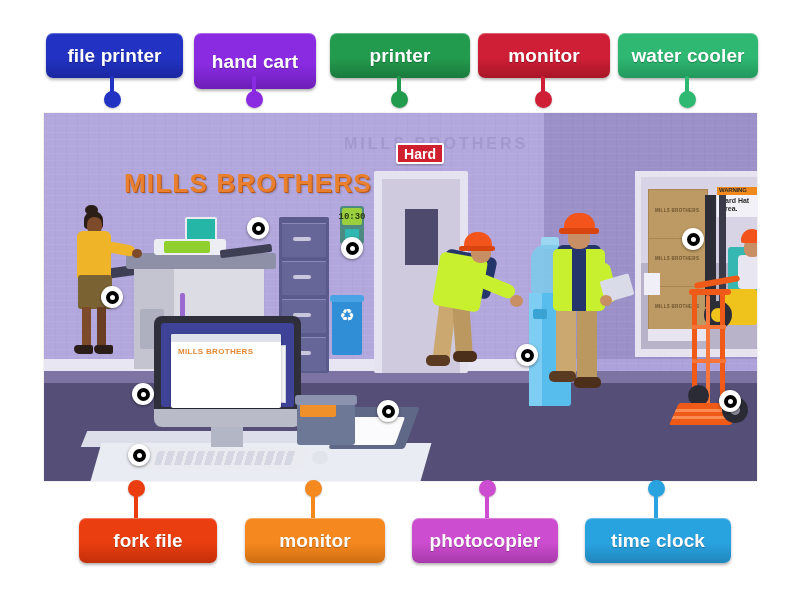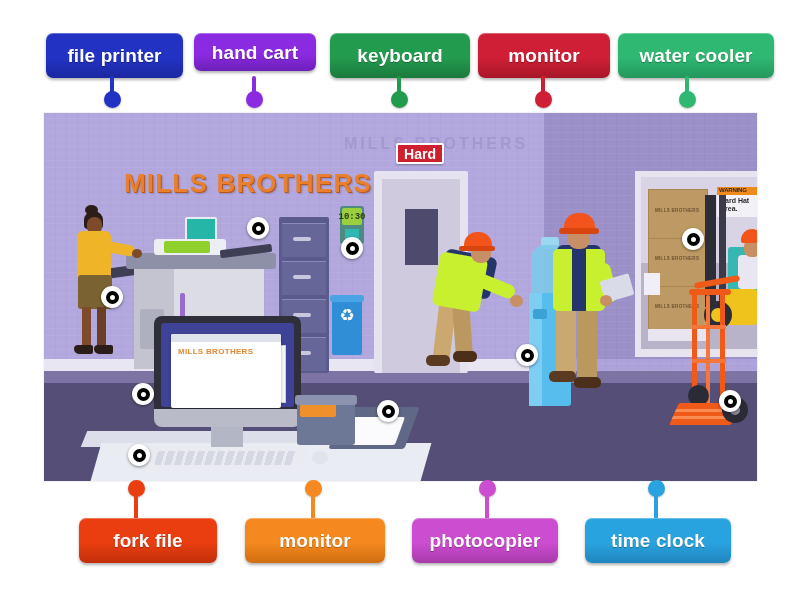--- a/index.html
+++ b/index.html
@@ -275,36 +275,36 @@
 <body>
 
 <div id="stage">
 
   <div id="top-labels">
       <div class="chip" style="left: 46px; top: 33px; width: 137px; height: 45px; background: linear-gradient(rgb(34, 51, 196) 0%, rgb(34, 51, 196) 55%, rgb(26, 39, 160) 100%);">
         <span class="chip-txt">file printer</span>
       </div>
       <div class="stem" style="left: 110px; top: 76px; height: 20px; background: rgb(34, 51, 196);"></div>
       <div class="knob" style="left: 103.5px; top: 91px; background: rgb(34, 51, 196);"></div>
-      <div class="chip" style="left: 194px; top: 33px; width: 122px; height: 38px; background: linear-gradient(rgb(138, 43, 226) 0%, rgb(138, 43, 226) 55%, rgb(109, 31, 184) 100%);">
+      <div class="chip" style="left: 194px; top: 33px; width: 122px; height: 56px; background: linear-gradient(rgb(138, 43, 226) 0%, rgb(138, 43, 226) 55%, rgb(109, 31, 184) 100%);">
         <span class="chip-txt">hand cart</span>
       </div>
       <div class="stem" style="left: 252px; top: 76px; height: 20px; background: rgb(138, 43, 226);"></div>
       <div class="knob" style="left: 245.5px; top: 91px; background: rgb(138, 43, 226);"></div>
       <div class="chip" style="left: 330px; top: 33px; width: 140px; height: 45px; background: linear-gradient(rgb(35, 155, 78) 0%, rgb(35, 155, 78) 55%, rgb(26, 122, 60) 100%);">
-        <span class="chip-txt">keyboard</span>
+        <span class="chip-txt">printer</span>
       </div>
       <div class="stem" style="left: 397px; top: 76px; height: 20px; background: rgb(35, 155, 78);"></div>
       <div class="knob" style="left: 390.5px; top: 91px; background: rgb(35, 155, 78);"></div>
       <div class="chip" style="left: 478px; top: 33px; width: 132px; height: 45px; background: linear-gradient(rgb(207, 31, 54) 0%, rgb(207, 31, 54) 55%, rgb(168, 22, 40) 100%);">
         <span class="chip-txt">monitor</span>
       </div>
       <div class="stem" style="left: 541px; top: 76px; height: 20px; background: rgb(207, 31, 54);"></div>
       <div class="knob" style="left: 534.5px; top: 91px; background: rgb(207, 31, 54);"></div>
-      <div class="chip" style="left: 618px; top: 33px; width: 156px; height: 45px; background: linear-gradient(rgb(46, 184, 114) 0%, rgb(46, 184, 114) 55%, rgb(35, 151, 92) 100%);">
+      <div class="chip" style="left: 618px; top: 33px; width: 140px; height: 45px; background: linear-gradient(rgb(46, 184, 114) 0%, rgb(46, 184, 114) 55%, rgb(35, 151, 92) 100%);">
         <span class="chip-txt">water cooler</span>
       </div>
       <div class="stem" style="left: 685px; top: 76px; height: 20px; background: rgb(46, 184, 114);"></div>
       <div class="knob" style="left: 678.5px; top: 91px; background: rgb(46, 184, 114);"></div>
     </div>
 
   <div id="picture">
     <div class="abs wall-left"></div>
     <div class="abs wall-right"></div>
     <div class="abs wall-texture"></div>

